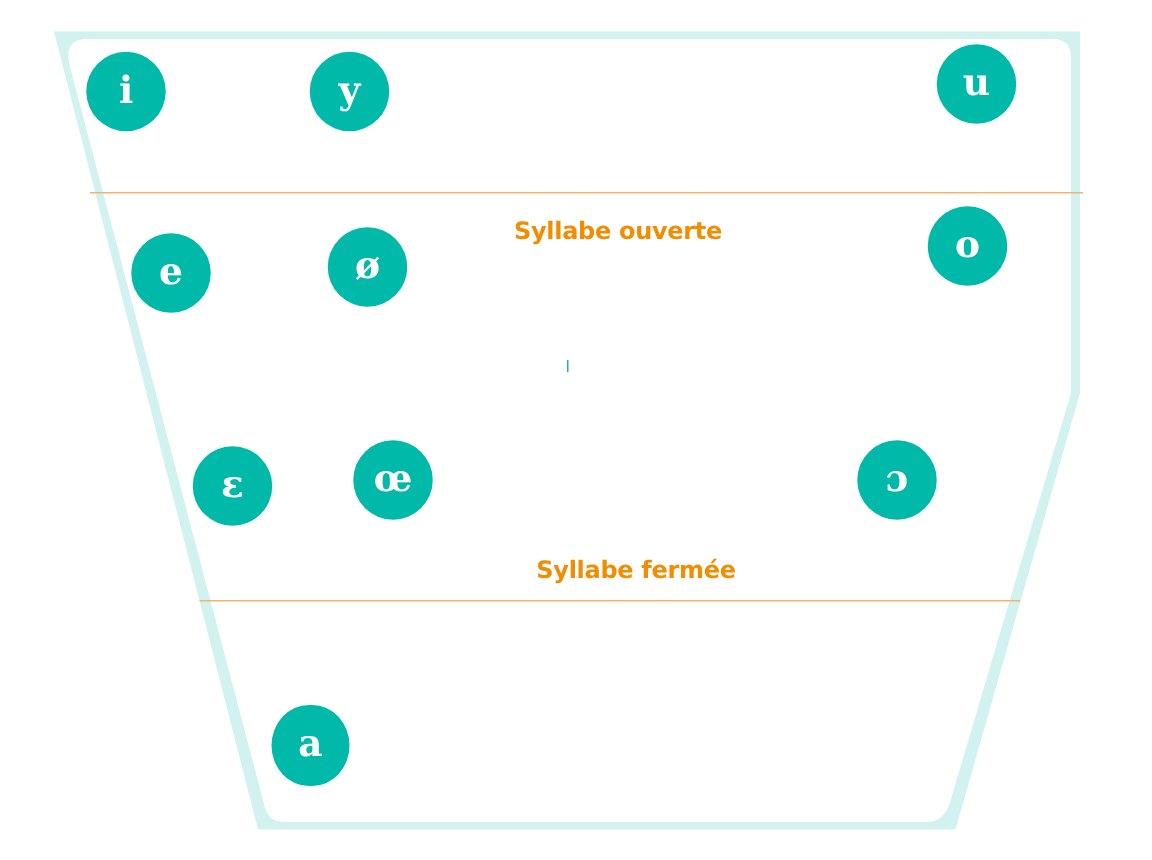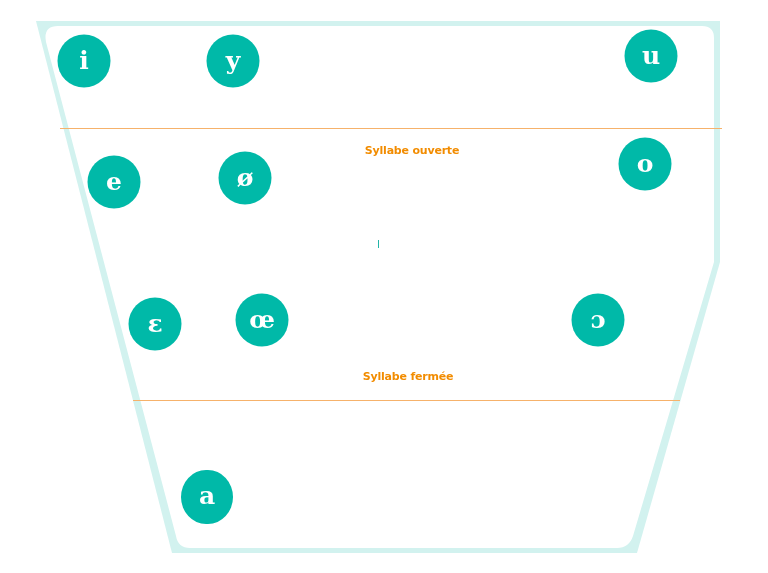--- a/index.html
+++ b/index.html
@@ -23,21 +23,21 @@
     }
     .divider {
       position: absolute;
       height: 1px;
       background: #f6b26b;
     }
     .zone-label {
       position: absolute;
       font-family: "DejaVu Sans", sans-serif;
       font-weight: bold;
-      font-size: 11px;
+      font-size: 16px;
       color: #f28c00;
       white-space: nowrap;
       transform: translateX(-50%);
       letter-spacing: -0.2px;
     }
     .vowel {
       position: absolute;
       width: 53px;
       height: 53px;
       border-radius: 50%;
@@ -82,21 +82,21 @@
            L714 262
            L633 536 Q629 548 617 548
            L190 548 Q178 548 176 536
            L46 42 Q43 26 58 26 Z" fill="#ffffff" stroke="none"></path>
 </svg>
 
 <div class="divider" style="left:60px; top:128px; width:662px;"></div>
 <div class="divider" style="left:133px; top:400px; width:547px;"></div>
 
 <div class="zone-label" style="left:412px; top:144px;">Syllabe ouverte</div>
-<div class="zone-label" style="left:408px; top:370px;text-align:center;">Syllabe fermée</div>
+<div class="zone-label" style="left:424px; top:370px;text-align:center;">Syllabe fermée</div>
 
 <div class="tick" style="left:378px; top:240px;"></div>
 
 <div class="vowel" style="left:84px; top:61px;">
   <span>i</span>
 </div>
 <div class="vowel" style="left:233px; top:61px;">
   <span>y</span>
 </div>
 <div class="vowel" style="left:651px; top:56px;">

